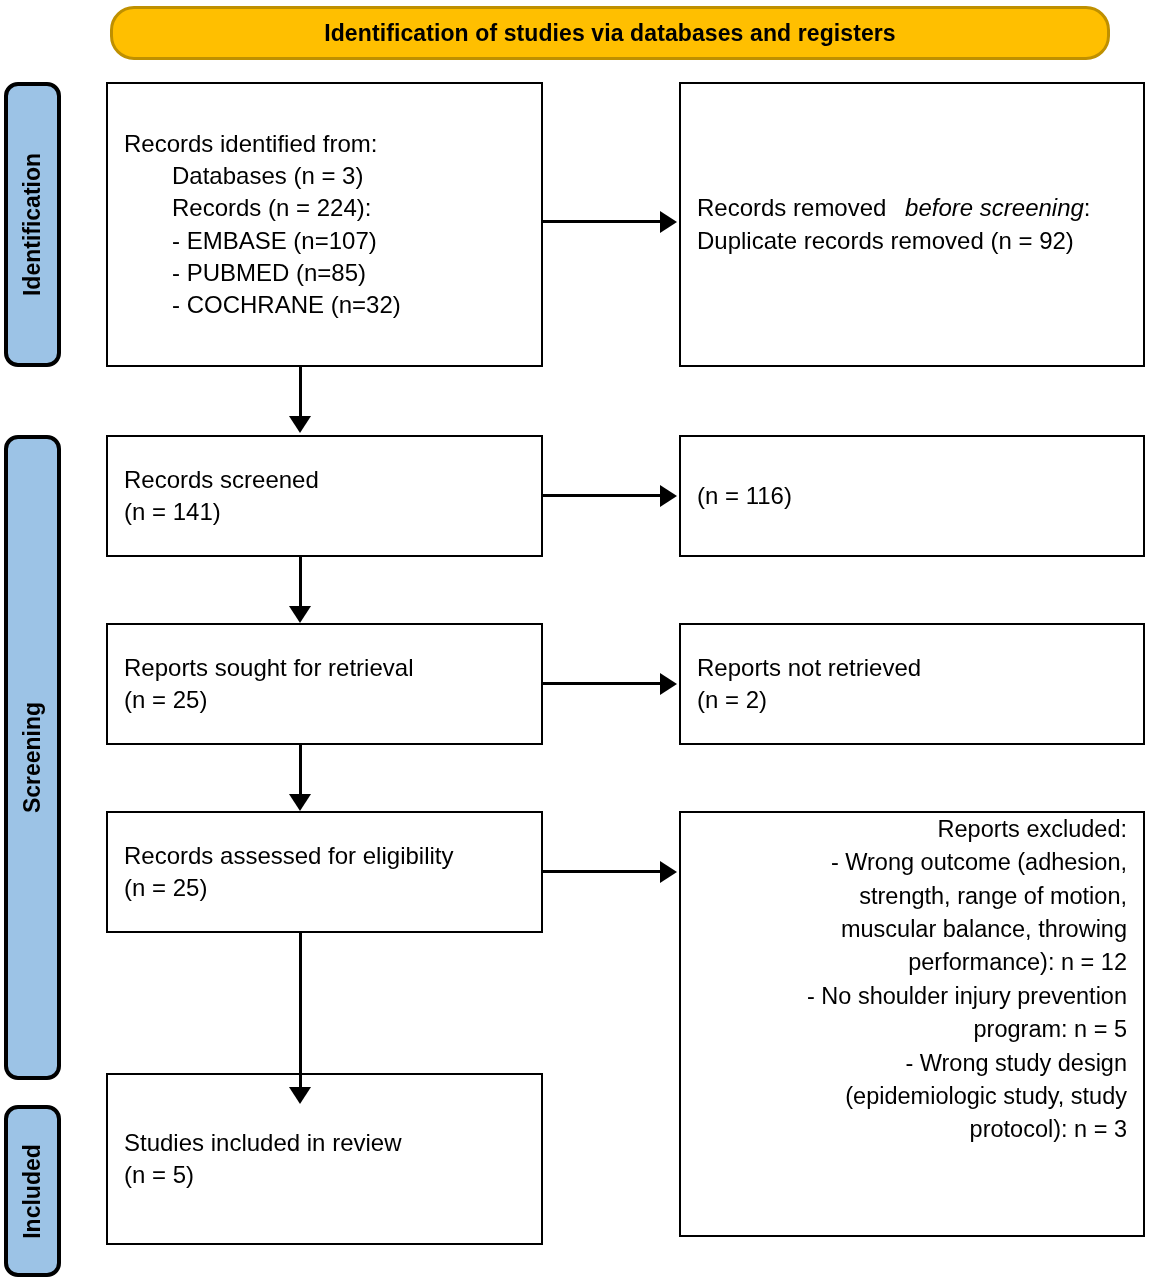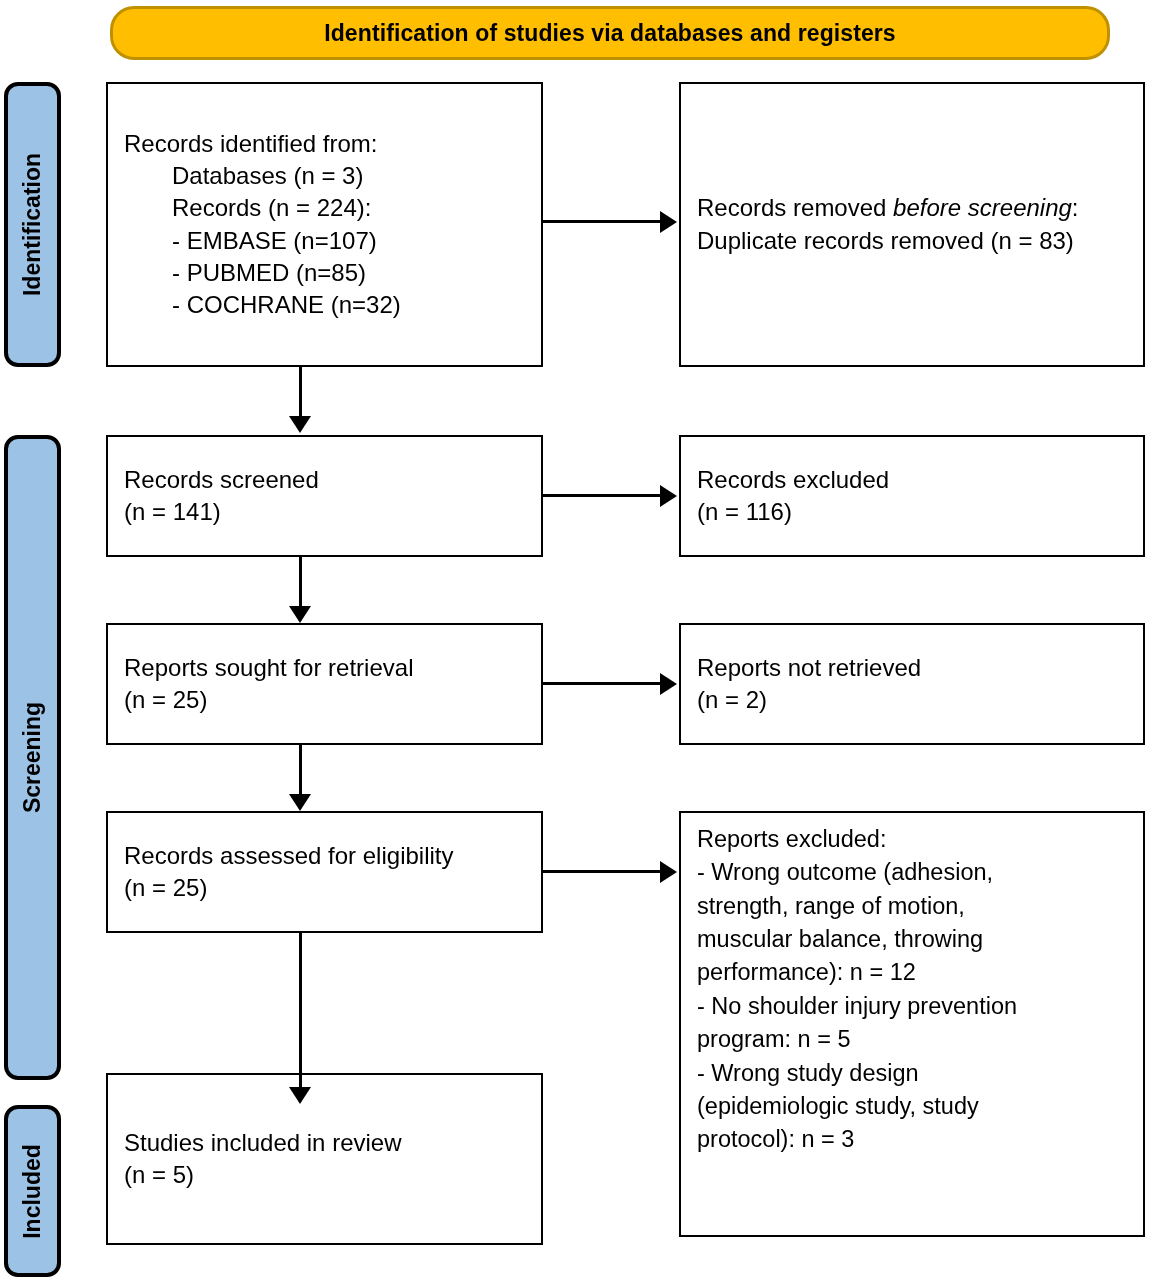--- a/index.html
+++ b/index.html
@@ -80,36 +80,36 @@
     box-sizing: border-box;
   }
   .box p {
     margin: 0;
     font-size: 24px;
     line-height: 1.34;
     color: #000000;
     white-space: pre-wrap;
   }
   .box p.indent { padding-left: 48px; }
-  .ital { font-style: italic; }
+  .ital { font-style: italic; margin-left: 12px; }
 
   
   #box-identified   { left: 106px; top: 82px;   width: 437px; height: 285px; }
   #box-screened     { left: 106px; top: 435px;  width: 437px; height: 122px; }
   #box-sought       { left: 106px; top: 623px;  width: 437px; height: 122px; }
   #box-assessed     { left: 106px; top: 811px;  width: 437px; height: 122px; }
   #box-included     { left: 106px; top: 1073px; width: 437px; height: 172px; }
 
   
   #box-removed      { left: 679px; top: 82px;   width: 466px; height: 285px; }
   #box-excluded     { left: 679px; top: 435px;  width: 466px; height: 122px; }
   #box-notretrieved { left: 679px; top: 623px;  width: 466px; height: 122px; }
   #box-repexcluded  { left: 679px; top: 811px;  width: 466px; height: 426px; }
 
-  #box-repexcluded .box-inner { padding-top: 10px; }
+  #box-repexcluded .box-inner { padding-top: 0; text-align: right; }
   #box-repexcluded { align-items: flex-start; }
   #box-repexcluded p { font-size: 23.5px; line-height: 1.42; }
 
   
   .conn {
     position: absolute;
     background: #000000;
   }
   .v-line { width: 3px; }
   .h-line { height: 3px; }
@@ -155,34 +155,33 @@
       <p class="indent">Records (n = 224):</p>
       <p class="indent">- EMBASE (n=107)</p>
       <p class="indent">- PUBMED (n=85)</p>
       <p class="indent">- COCHRANE (n=32)</p>
     </div>
   </div>
 
   <div class="box" id="box-removed">
     <div class="box-inner">
       <p><span>Records removed </span><span class="ital">before screening</span><span>:</span></p>
-      <p>Duplicate records removed (n = 83)</p>
+      <p>Duplicate records removed (n = 92)</p>
     </div>
   </div>
 
   <div class="box" id="box-screened">
     <div class="box-inner">
       <p>Records screened</p>
       <p>(n = 141)</p>
     </div>
   </div>
 
   <div class="box" id="box-excluded">
     <div class="box-inner">
-      <p>Records excluded</p>
       <p>(n = 116)</p>
     </div>
   </div>
 
   <div class="box" id="box-sought">
     <div class="box-inner">
       <p>Reports sought for retrieval</p>
       <p>(n = 25)</p>
     </div>
   </div>

